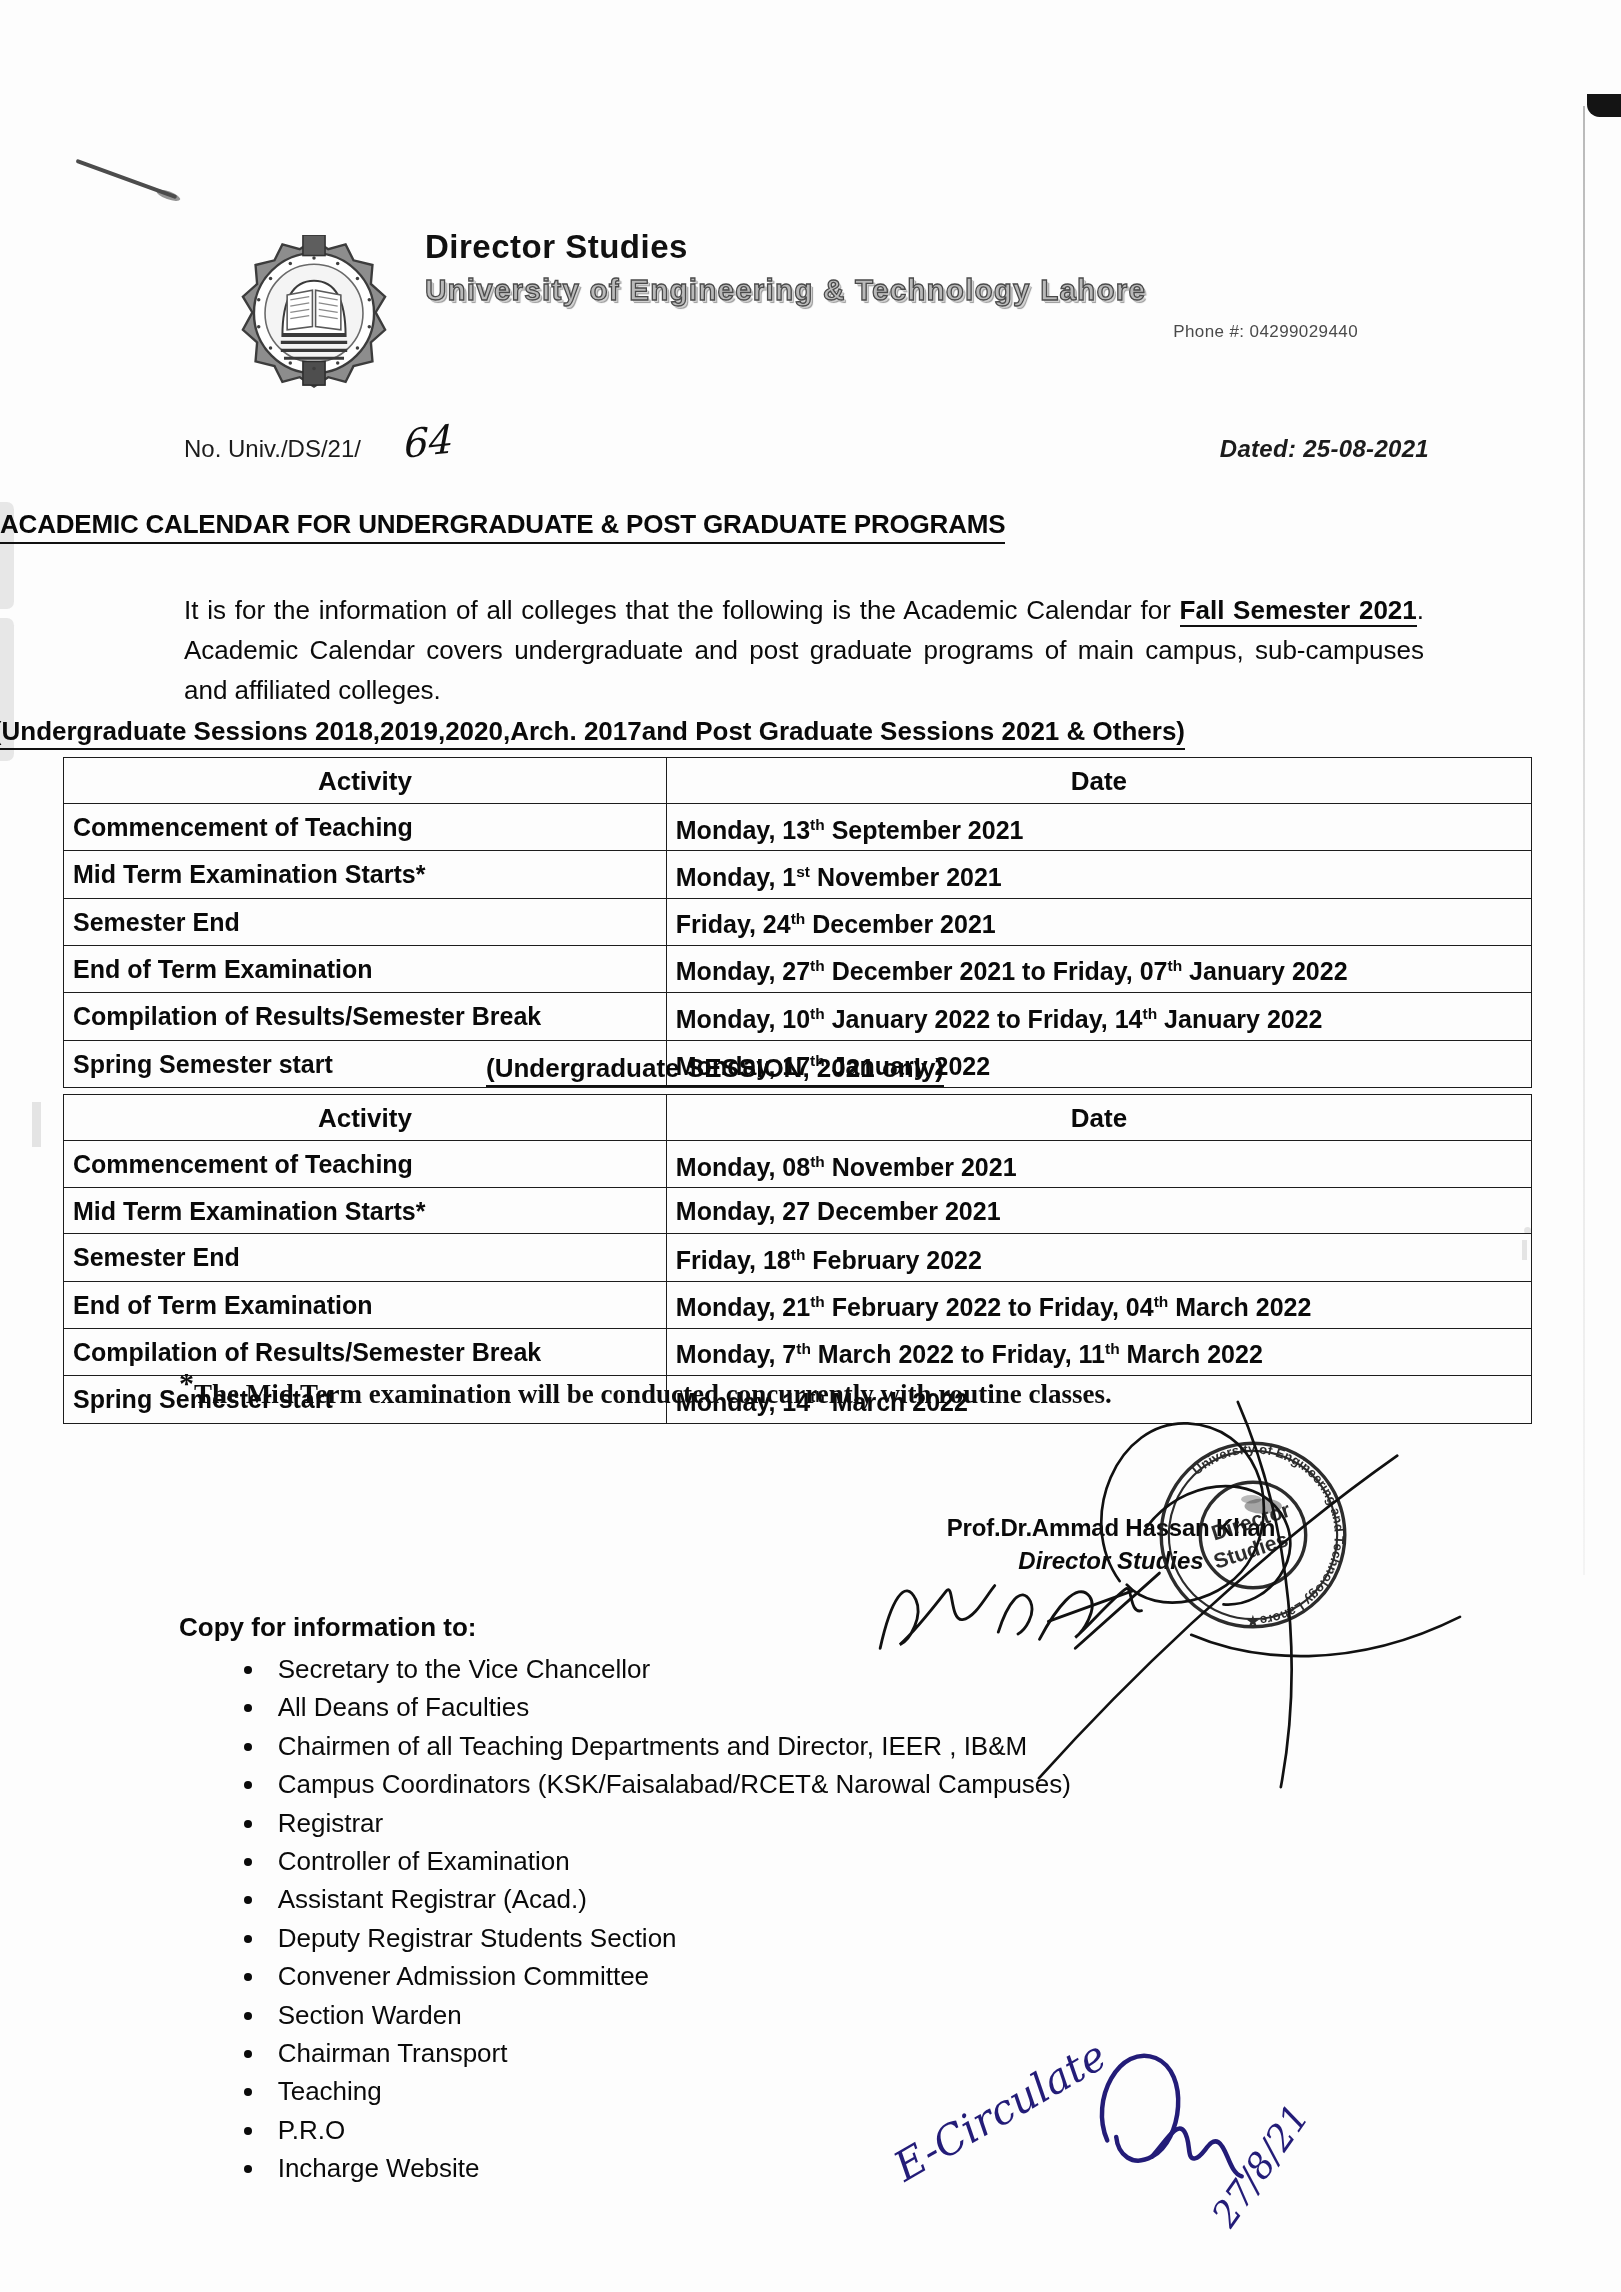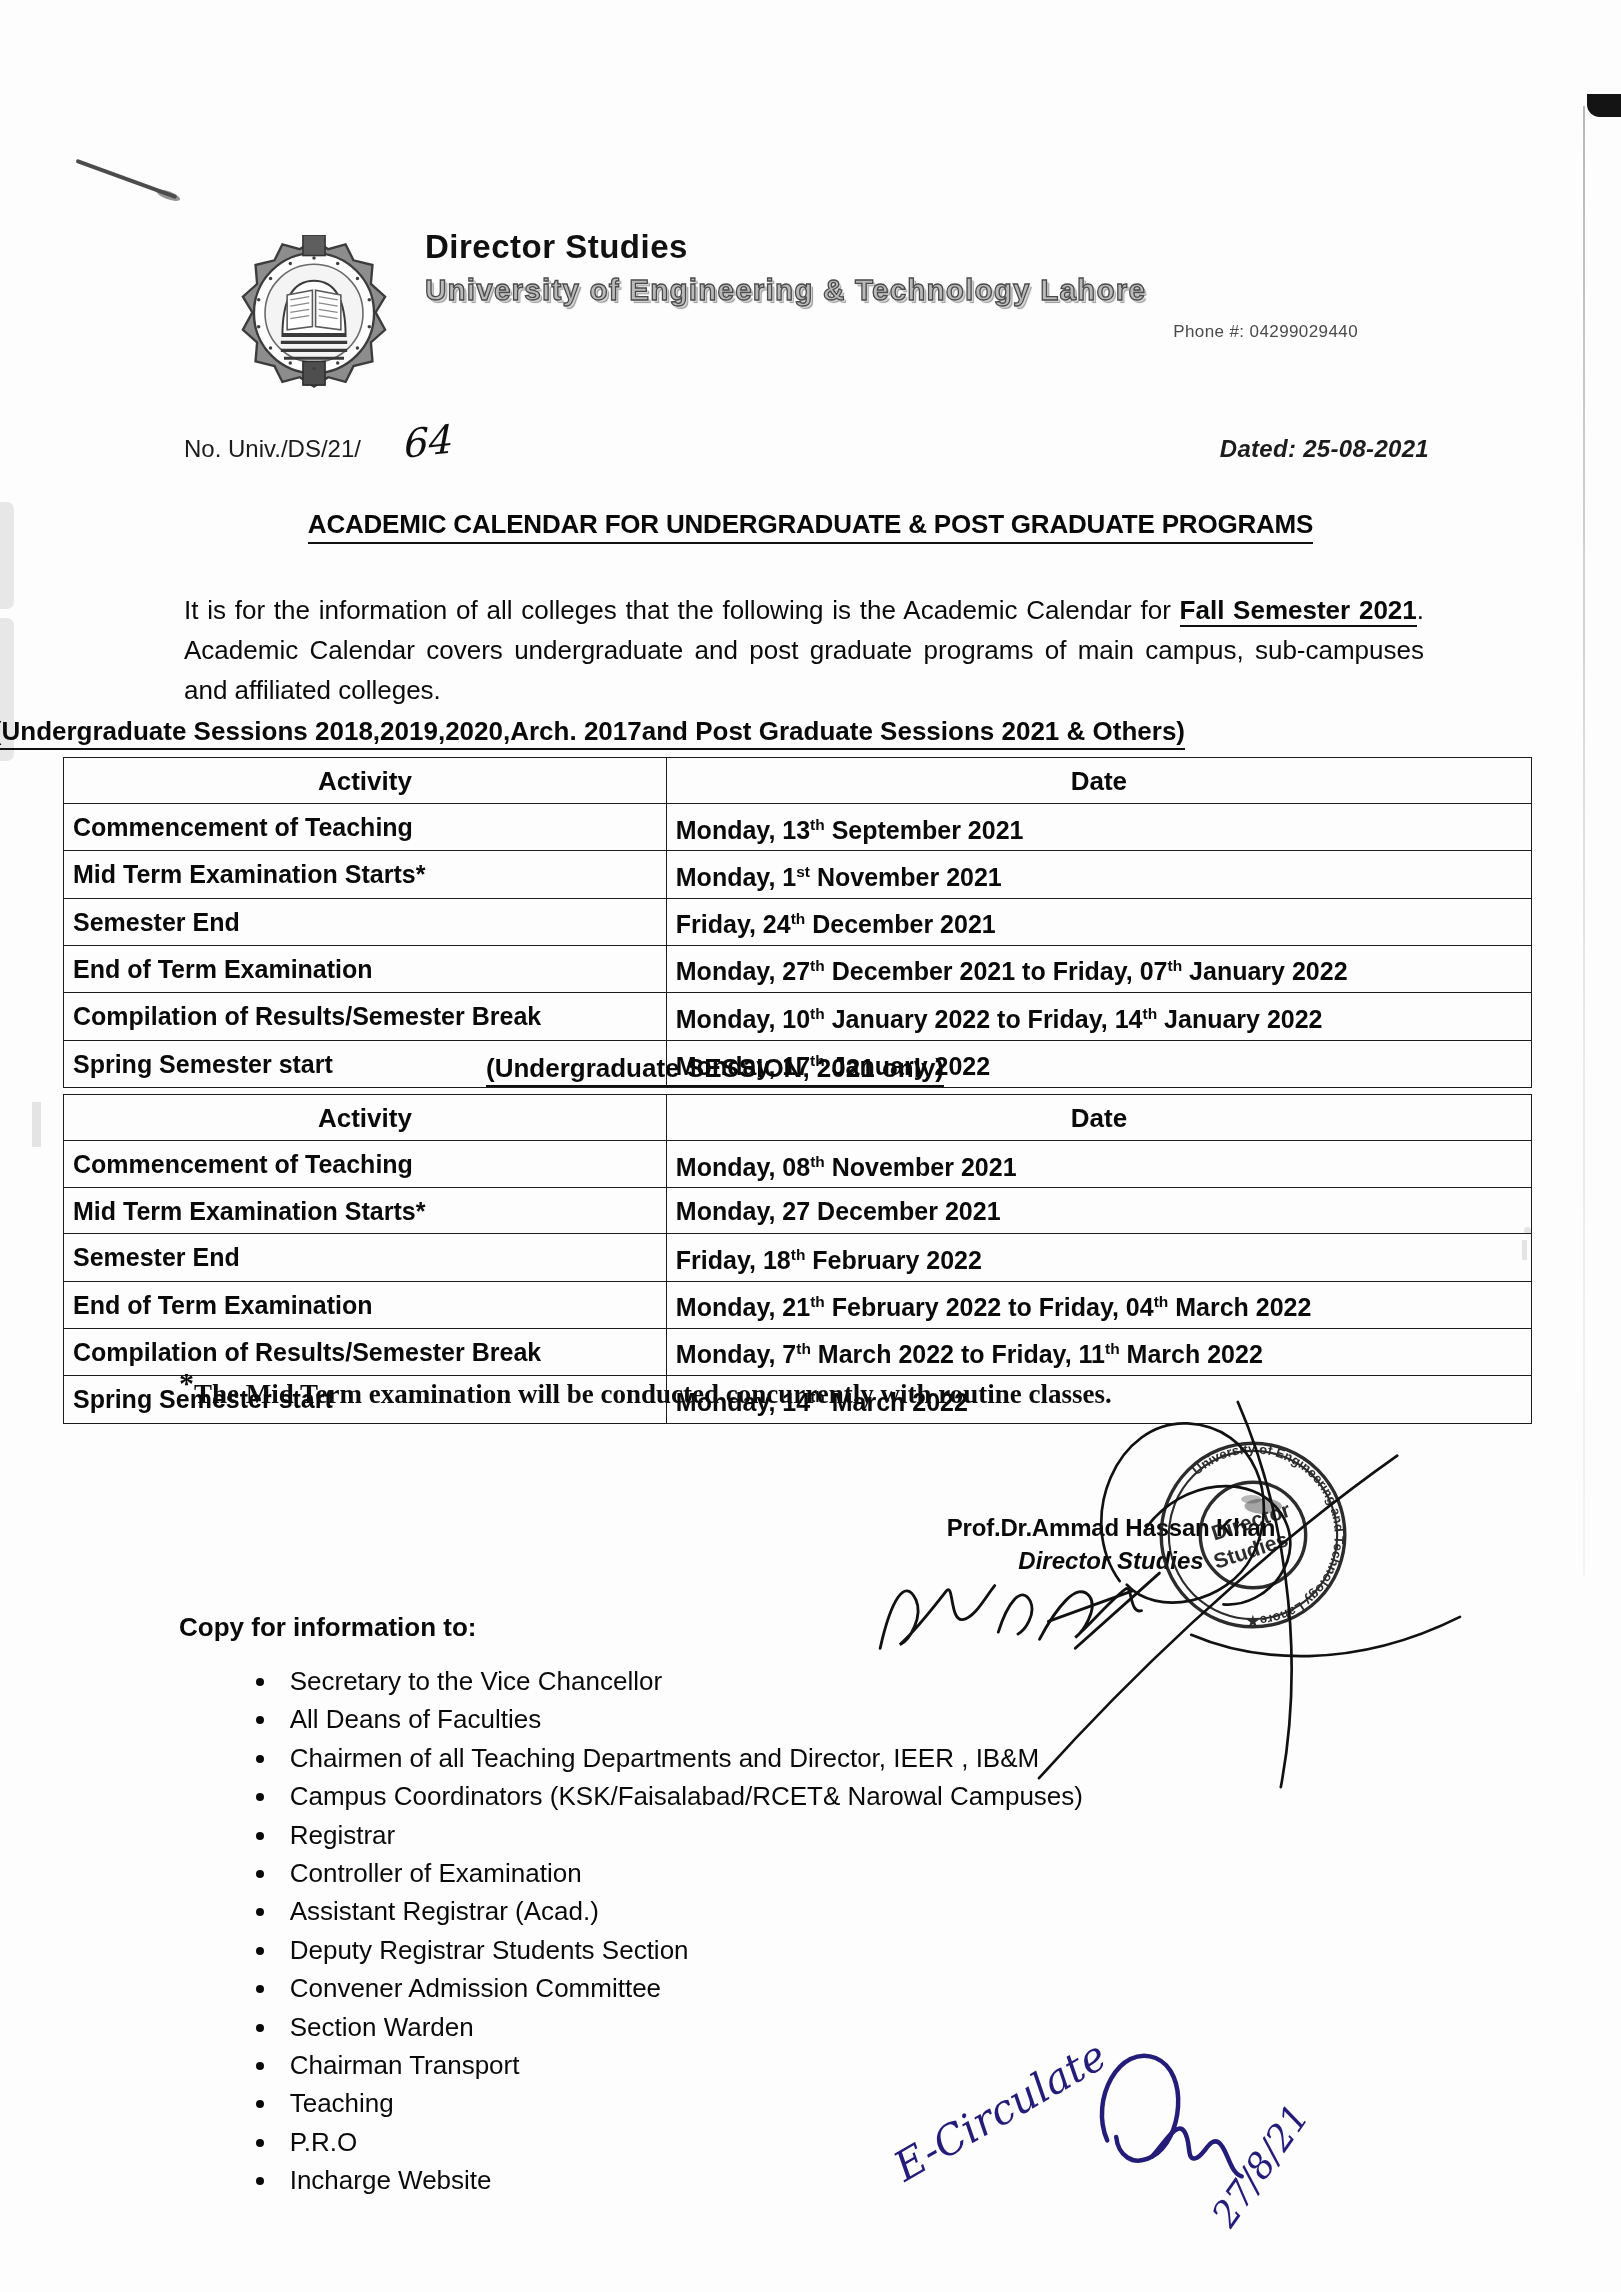--- a/index.html
+++ b/index.html
@@ -135,21 +135,21 @@
     font-weight: bold;
     letter-spacing: 0.3px;
     font-style: italic;
   }
 
   
   .doc-title {
     position: absolute;
     top: 509px; left: 0;
     width: 1621px;
-    text-align: center;
+    text-align: left;
     font-size: 26px;
     font-weight: bold;
     letter-spacing: -0.2px;
   }
   .doc-title span {
     border-bottom: 2.7px solid #111;
     padding-bottom: 2.7px;
   }
 
   
@@ -239,21 +239,21 @@
   .copy-head {
     position: absolute;
     top: 1612px; left: 179px;
     font-size: 26px;
     font-weight: bold;
   }
   ul.copy-list {
     position: absolute;
     top: 1646px;
     left: 222px;
-    margin: 16px;
+    margin: 4px;
     padding: 0 0 0 41px;
     font-size: 26px;
     list-style: disc;
   }
   ul.copy-list li {
     line-height: 38px;
     padding-left: 10.7px;
     margin-bottom: 0.4px;
   }
 

